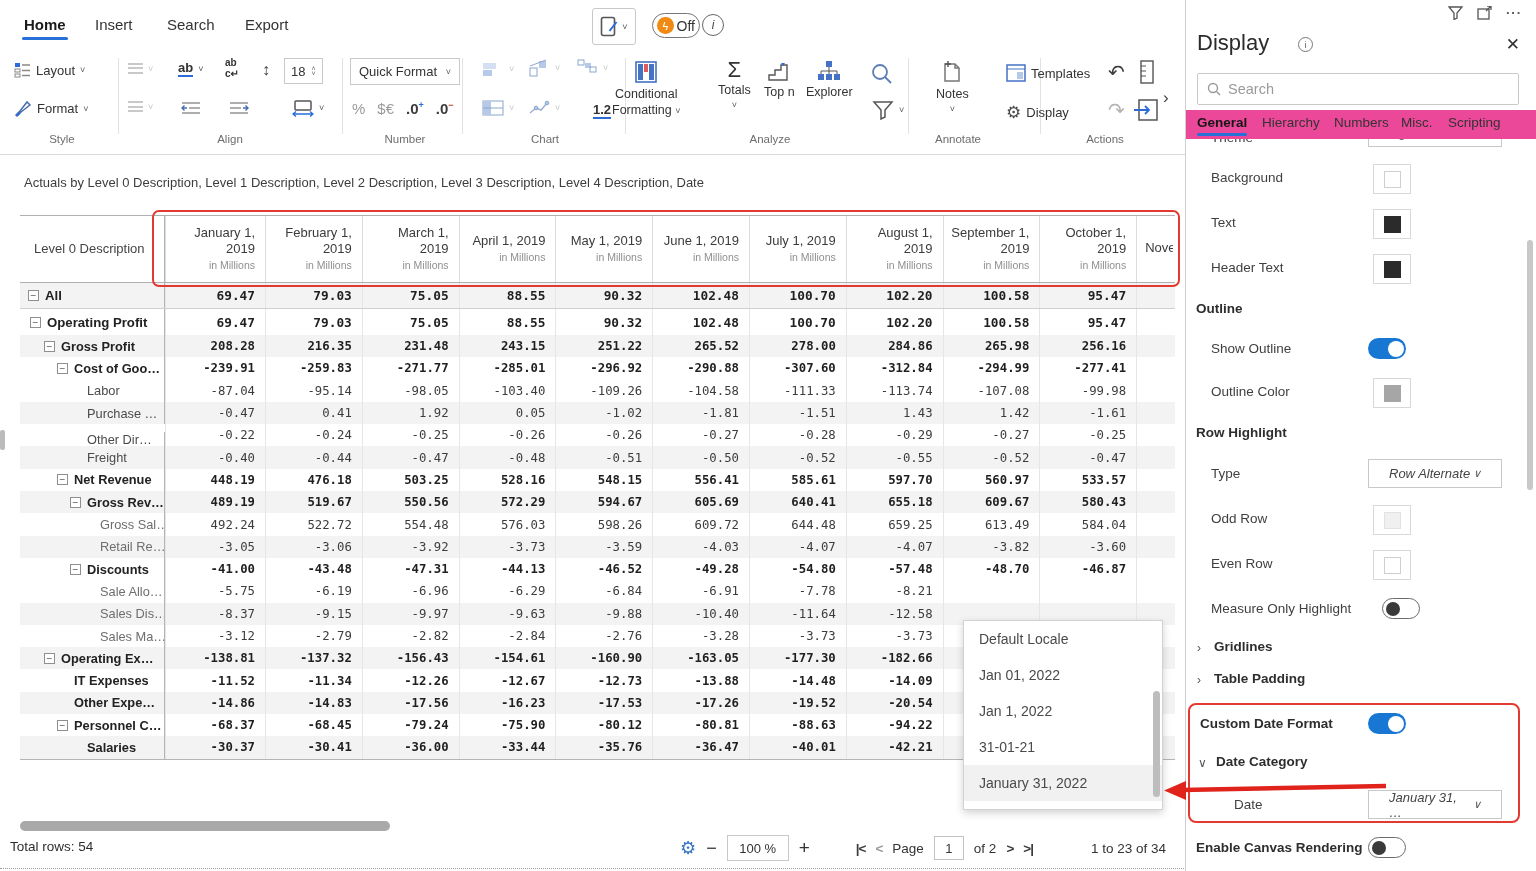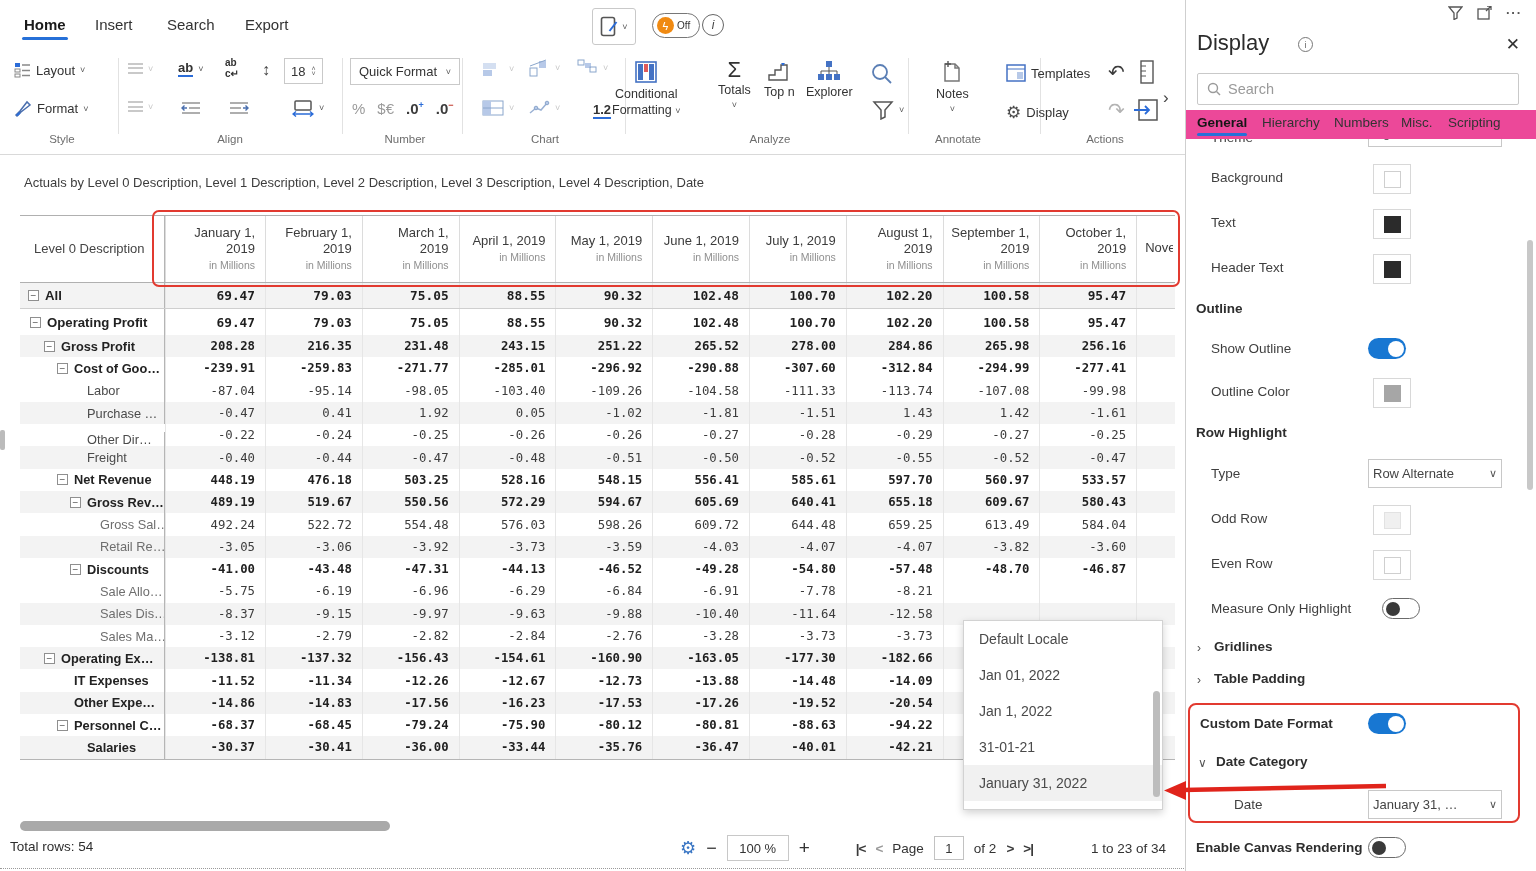--- a/index.html
+++ b/index.html
@@ -9,21 +9,21 @@
 
   
   .ribbon { position:absolute; left:0; top:0; width:1185px; height:155px; background:#fff; border-bottom:1px solid #d9d9d9; z-index:3; }
   .rtabs { position:absolute; left:0; top:12px; height:36px; width:100%; }
   .rtab { position:absolute; top:4px; font-size:15px; color:#333; cursor:pointer; }
   .rtab.active { font-weight:bold; color:#1b1b1b; }
   .rtab.active::after { content:""; position:absolute; left:-2px; right:-2px; bottom:-7px; height:3px; background:#2670d8; border-radius:2px; }
   .editbtn { position:absolute; left:592px; top:8px; width:44px; height:37px; border:1px solid #c9c9c9; border-radius:3px; display:flex; align-items:center; justify-content:center; gap:2px; background:#fff; }
   .pill { position:absolute; left:652px; top:13px; width:48px; height:25px; border:1.5px solid #777; border-radius:13px; display:flex; align-items:center; padding:0 4px; gap:3px; background:#fff; }
   .bolt { width:17px; height:17px; border-radius:50%; background:#f08a12; color:#fff; font-size:11px; display:flex; align-items:center; justify-content:center; }
-  .pill-label { font-size:10px; color:#333; }
+  .pill-label { font-size:14px; color:#333; }
   .infoc { position:absolute; left:702px; top:14px; width:22px; height:22px; border:1.5px solid #666; border-radius:50%; font-size:12px; color:#444; display:flex; align-items:center; justify-content:center; font-style:italic; }
   .rdiv { position:absolute; top:58px; height:76px; width:1px; background:#e2e2e2; }
   .glabel { position:absolute; top:133px; font-size:11.5px; color:#6d6d6d; text-align:center; }
   .rbtn { display:flex; align-items:center; gap:5px; font-size:13px; color:#333; cursor:pointer; }
   .chv { font-size:9px; color:#555; }
   .gray { color:#c6c6c6; }
   .hlines { display:inline-block; width:15px; height:11px; background:repeating-linear-gradient(#c9c9c9 0 2px, transparent 2px 4.5px); }
   .ab { font-weight:bold; font-size:13px; color:#333; border-bottom:2px solid #2b6cd8; }
   .szbox { display:flex; align-items:center; border:1px solid #c9c9c9; height:26px; padding:0 6px; gap:6px; font-size:13px; color:#333; background:#fff; }
   .qf { position:absolute; left:350px; top:58px; width:110px; height:27px; border:1px solid #c9c9c9; background:#fff; display:flex; align-items:center; justify-content:space-between; padding:0 8px; font-size:13px; color:#333; }
@@ -93,21 +93,21 @@
   .ptab.active::after { content:""; position:absolute; left:0; right:0; bottom:-6px; height:3px; background:#2670d8; border-radius:2px; }
   .prow-label { position:absolute; left:25px; font-size:13.5px; color:#3f3f3f; }
   .psec { position:absolute; left:10px; font-size:13.5px; font-weight:bold; color:#2e2e2e; }
   .swatch { position:absolute; left:187px; width:38px; height:30px; border:1px solid #d8d8d8; background:#fff; display:flex; align-items:center; justify-content:center; cursor:pointer; }
   .swin { width:17px; height:17px; border:1px solid #cfcfcf; }
   .tog { position:absolute; left:182px; width:38px; height:21px; border-radius:11px; cursor:pointer; }
   .tog.on { background:#1877d2; }
   .tog.on::after { content:""; position:absolute; right:2.5px; top:2.5px; width:16px; height:16px; border-radius:50%; background:#fff; }
   .tog.off { background:#fff; border:1px solid #6b6b6b; }
   .tog.off::after { content:""; position:absolute; left:2.5px; top:2.5px; width:14px; height:14px; border-radius:50%; background:#3a3a3a; }
-  .psel { position:absolute; left:182px; width:134px; height:29px; border:1px solid #c8c8c8; background:#fff; display:flex; align-items:center; justify-content:space-between; padding:0 4px; font-size:13px; color:#444; cursor:pointer; }
+  .psel { position:absolute; left:182px; width:134px; height:29px; border:1px solid #c8c8c8; background:#fff; display:flex; align-items:center; justify-content:space-between; padding:0 20px; font-size:13px; color:#444; cursor:pointer;font-style:italic; }
   .pchev { font-size:11px; color:#555; }
   .redbox-date { position:absolute; left:2px; top:703px; width:332px; height:120px; border:2.5px solid #e23a30; border-radius:8px; pointer-events:none; }
   .psb { position:absolute; right:3px; top:240px; width:6px; height:250px; border-radius:3px; background:#c8c8c8; }
   .theme-row { position:absolute; z-index:1; }
 
   
   .sel-bottom { position:absolute; left:0; bottom:2px; width:100%; border-top:1.5px dotted #9a9a9a; }
   .sel-right { position:absolute; right:2px; top:0; height:100%; border-left:1.5px dotted #b5b5b5; }
   .sel-handle { position:absolute; left:0; top:430px; width:5px; height:20px; background:#bbb; border-radius:2px; }
   svg { display:block; }

